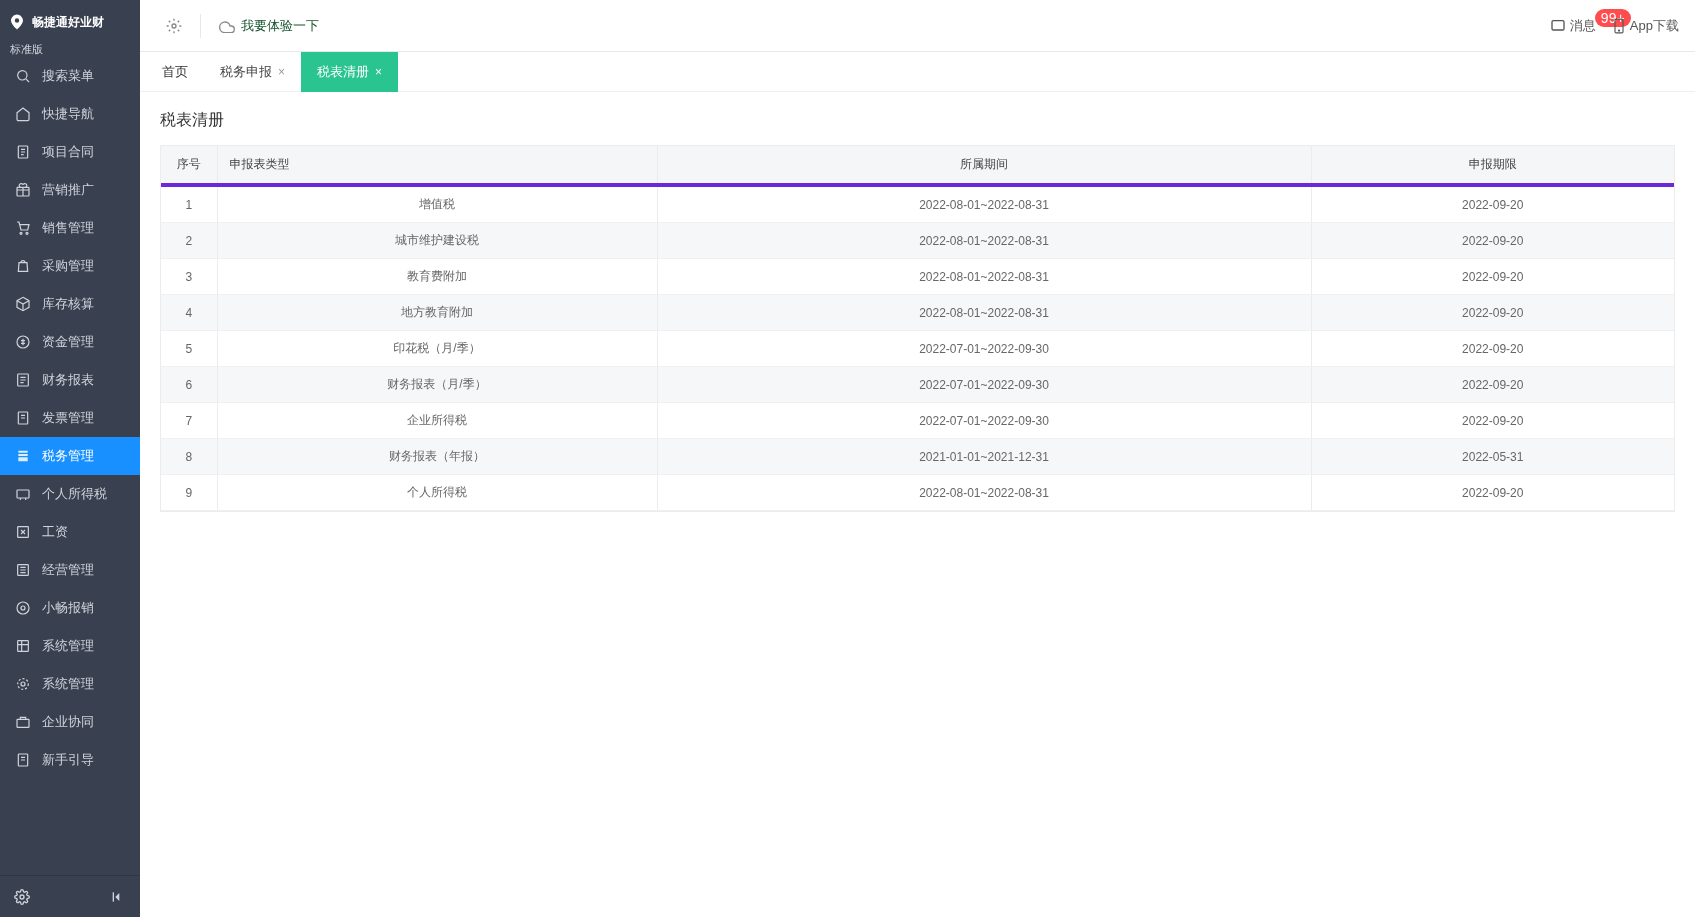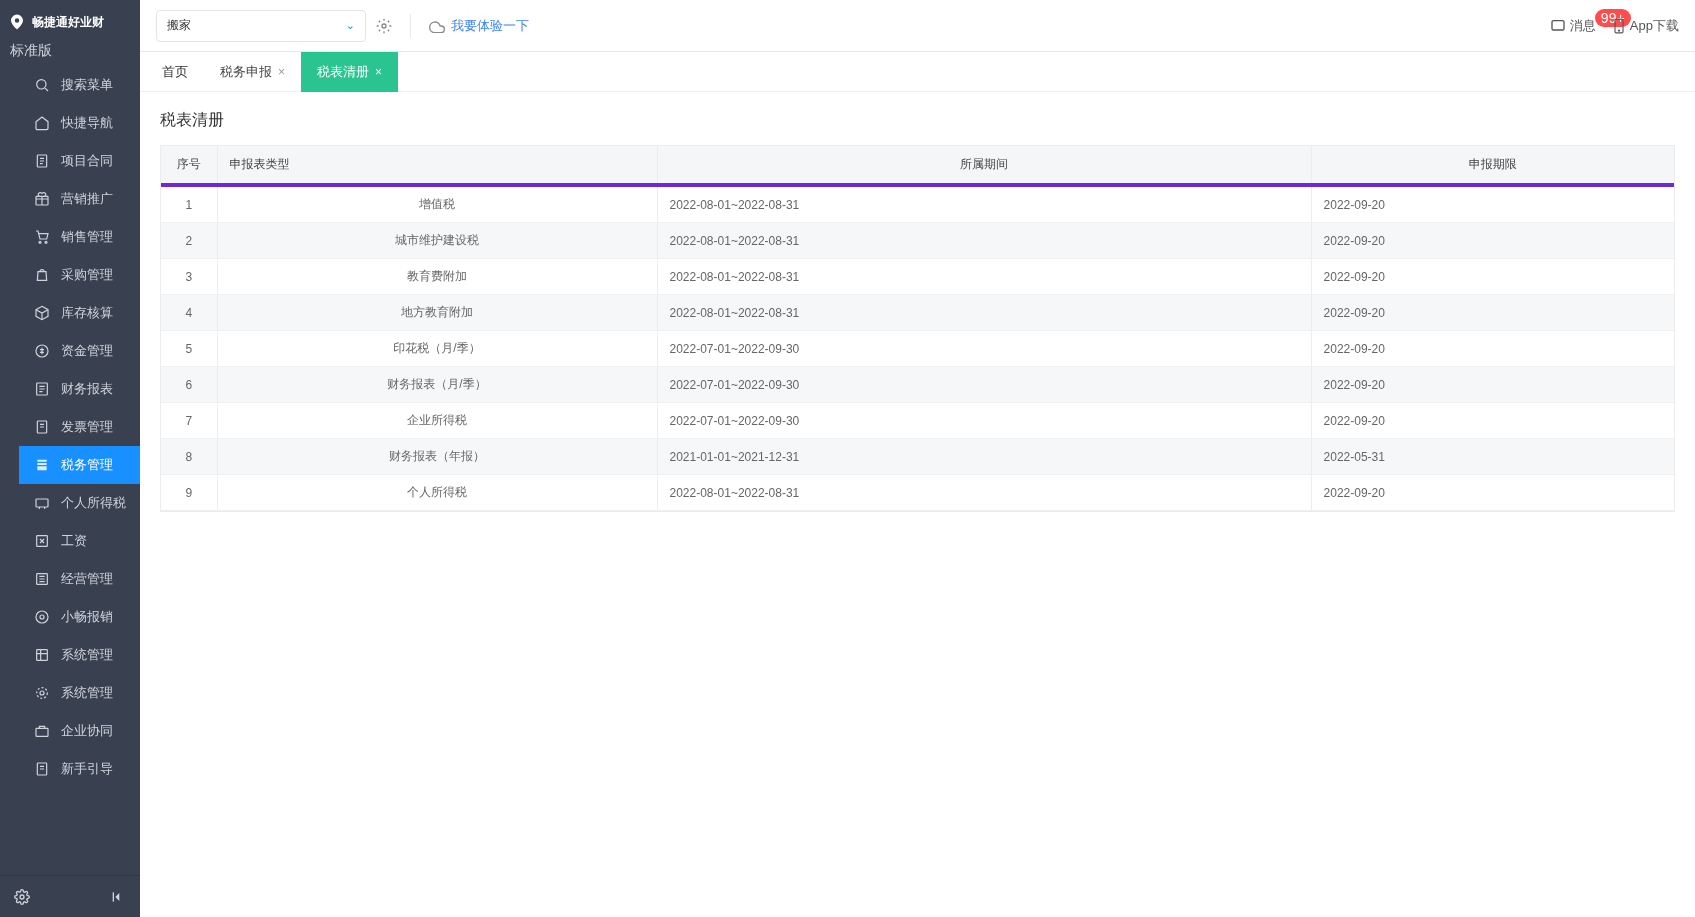--- a/index.html
+++ b/index.html
@@ -3,38 +3,38 @@
 <meta charset="utf-8">
 <style>
 * { margin: 0; padding: 0; box-sizing: border-box; font-family: "Microsoft YaHei", Arial, sans-serif; }
 body { width: 1695px; height: 917px; background: #fff; overflow: hidden; transform-origin: top left; }
 .app { display: flex; height: 917px; background: #f5f5f5; }
 
 .sidebar { width: 140px; background: #394150; color: #cfd3dc; display: flex; flex-direction: column; flex-shrink: 0; }
 .logo-area { display: flex; align-items: center; height: 44px; padding: 0 8px; background: #394150; }
 .logo-icon { width: 18px; height: 18px; margin-right: 6px; display:flex; align-items:center; justify-content:center; }
 .logo-text { font-size: 12px; color: #fff; font-weight: bold; }
-.logo-sub { font-size: 14px; color: #cfd3dc; padding: 0 10px; margin-top: -2px; margin-bottom: 6px; }
-
-.menu { flex: 1; overflow: hidden; padding-left: 19px; }
+.logo-sub { font-size: 11px; color: #cfd3dc; padding: 0 10px; margin-top: -2px; }
+
+.menu { flex: 1; overflow: hidden; }
 .menu-item { display: flex; align-items: center; padding: 10px 14px; font-size: 13px; cursor: pointer; color: #cfd3dc; }
 .menu-item.active { background: #1890ff; color: #fff; }
 .menu-item .icon { width: 18px; height: 18px; margin-right: 10px; display:flex; align-items:center; justify-content:center; font-size: 14px; }
 .menu-item .label { flex: 1; }
 
 .sidebar-footer { height: 42px; display: flex; align-items: center; justify-content: space-between; padding: 0 14px; border-top: 1px solid #2f3745; }
 .sidebar-footer .icon { color: #cfd3dc; cursor: pointer; }
 
 .main { flex: 1; display: flex; flex-direction: column; background: #fff; position: relative; }
 .topbar { height: 52px; border-bottom: 1px solid #e8e8e8; display: flex; align-items: center; padding: 0 16px; background: #fff; }
 .selector { width: 210px; height: 32px; border: 1px solid #e4e4e4; border-radius: 4px; display: flex; align-items: center; padding: 0 10px; font-size: 12px; color: #333; cursor: pointer; }
 .selector .chev { margin-left: auto; color: #1890ff; font-size: 11px; }
 .gear-btn { margin-left: 10px; color: #888; font-size: 15px; cursor: pointer; }
 .vline { width: 1px; height: 24px; background: #e8e8e8; margin: 0 18px; }
-.exp-link { display: flex; align-items: center; color: #3b82f6; font-size: 13px; cursor: pointer; justify-content: space-between; }
+.exp-link { display: flex; align-items: center; color: #14532d; font-size: 13px; cursor: pointer; justify-content: space-between; }
 .exp-link .cloud-icon { margin-right: 6px; font-size: 14px; }
 .topbar-right { margin-left: auto; display: flex; align-items: center; gap: 16px; }
 .topbar-btn { display: flex; align-items: center; font-size: 13px; color: #555; cursor: pointer; position: relative; }
 .topbar-btn .ticon { margin-right: 4px; font-size: 15px; }
 .badge { position: absolute; top: -8px; left: 6px; background: #ff4d4f; color: #fff; font-size: 14px; border-radius: 9px; padding: 1px 6px; white-space: nowrap; margin-left: 39px; }
 
 .tabs { height: 40px; display: flex; align-items: center; background: #fff; border-bottom: 1px solid #eee; padding-left: 6px; }
 .tab { padding: 0 16px; height: 40px; display: flex; align-items: center; font-size: 13px; color: #444; cursor: pointer; }
 .tab .close { margin-left: 6px; font-size: 12px; color: #999; }
 .tab.home { color: #333; }
@@ -42,21 +42,21 @@
 .tab.active .close { color: #fff; }
 
 .content { flex: 1; background: #fff; padding: 18px 20px; overflow: auto; }
 .page-title { font-size: 16px; color: #333; margin-bottom: 14px; font-weight: 500; }
 
 .tbl-wrap { border: 1px solid #ececec; }
 table { width: 100%; border-collapse: collapse; font-size: 12px; color: #555; }
 thead th { background: #f5f6f8; font-weight: 500; color: #444; padding: 10px 12px; text-align: center; border-bottom: 4px solid #6d28d9; font-size: 12px; }
 thead th:nth-child(1) { width: 56px; text-align: center; }
 thead th:nth-child(2) { width: 440px; text-align: left; }
-tbody td { padding: 9px 12px; border-bottom: 1px solid #f0f0f0; text-align: left; color: #666; }
+tbody td { padding: 9px 12px; border-bottom: 1px solid #f0f0f0; text-align: center; color: #666; }
 tbody td:nth-child(2) { text-align: center; }
 tbody td:nth-child(1) { text-align: center; }
 tbody tr:nth-child(even) { background: #f6f7f9; }
 .vborder { border-right: 1px solid #ececec; }
 
 svg { display: block; }
 </style>
 </head>
 <body>
 
@@ -256,24 +256,20 @@
         <svg width="16" height="16" viewBox="0 0 24 24" fill="#cfd3dc">
             <path d="M14 6l-6 6 6 6V6z"></path>
             <rect x="4" y="5" width="2" height="14"></rect>
           </svg>
       </span>
     </div>
   </div>
 
   <div class="main">
     <div class="topbar">
-      <div class="selector">
-        <span>搬家</span>
-        <span class="chev">⌄</span>
-      </div>
       <span class="gear-btn">
         <svg width="16" height="16" viewBox="0 0 24 24" fill="none" stroke="#888" stroke-width="2">
             <circle cx="12" cy="12" r="3"></circle>
             <path d="M12 1v3M12 20v3M4.2 4.2l2.1 2.1M17.7 17.7l2.1 2.1M1 12h3M20 12h3M4.2 19.8l2.1-2.1M17.7 6.3l2.1-2.1"></path>
           </svg>
       </span>
       <div class="vline"></div>
       <div class="exp-link">
         <span class="cloud-icon">
           <svg width="16" height="14" viewBox="0 0 24 20" fill="none" stroke="#888" stroke-width="2">

